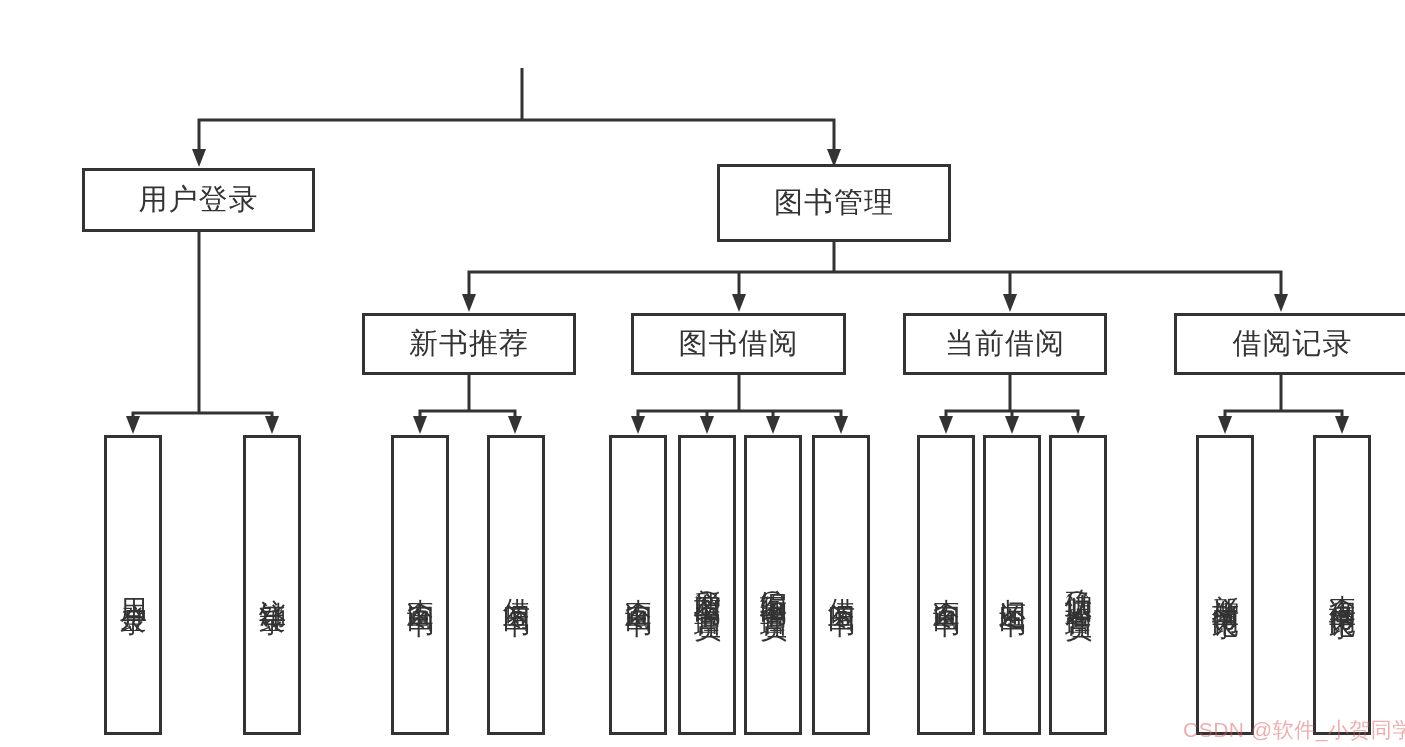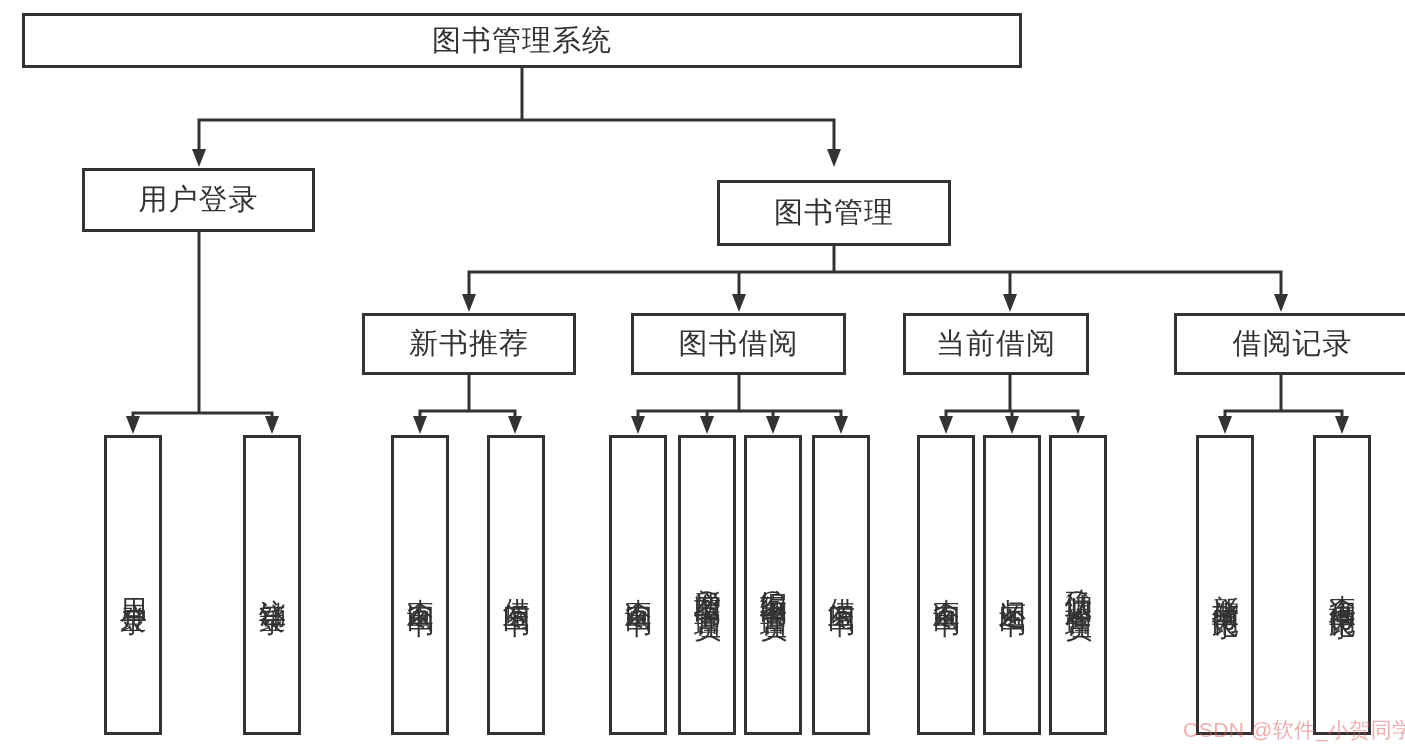--- a/index.html
+++ b/index.html
@@ -69,38 +69,35 @@
       <polygon points="766,416 780,416 773,434"></polygon>
       <polygon points="834,416 848,416 841,434"></polygon>
       <polygon points="939,416 953,416 946,434"></polygon>
       <polygon points="1005,416 1019,416 1012,434"></polygon>
       <polygon points="1071,416 1085,416 1078,434"></polygon>
       <polygon points="1218,416 1232,416 1225,434"></polygon>
       <polygon points="1335,416 1349,416 1342,434"></polygon>
     </g>
   </svg>
 
-  <div class="box" style="left:22px;top:13px;width:1000px;height:55px;">
-    <span class="h-label">图书管理系统</span>
-  </div>
 
   <div class="box" style="left:82px;top:168px;width:233px;height:64px;">
     <span class="h-label">用户登录</span>
   </div>
-  <div class="box" style="left:717px;top:180px;width:234px;height:66px;">
+  <div class="box" style="left:717px;top:164px;width:234px;height:78px;">
     <span class="h-label">图书管理</span>
   </div>
 
   <div class="box" style="left:362px;top:313px;width:214px;height:62px;">
     <span class="h-label">新书推荐</span>
   </div>
   <div class="box" style="left:631px;top:313px;width:215px;height:62px;text-align:right;">
     <span class="h-label">图书借阅</span>
   </div>
-  <div class="box" style="left:903px;top:313px;width:186px;height:62px;">
+  <div class="box" style="left:903px;top:313px;width:204px;height:62px;">
     <span class="h-label">当前借阅</span>
   </div>
   <div class="box" style="left:1174px;top:313px;width:237px;height:62px;">
     <span class="h-label">借阅记录</span>
   </div>
 
   <div class="box" style="left:104px;top:435px;width:58px;height:300px;">
     <span class="v-label">用户登录</span>
   </div>
   <div class="box" style="left:243px;top:435px;width:58px;height:300px;">

